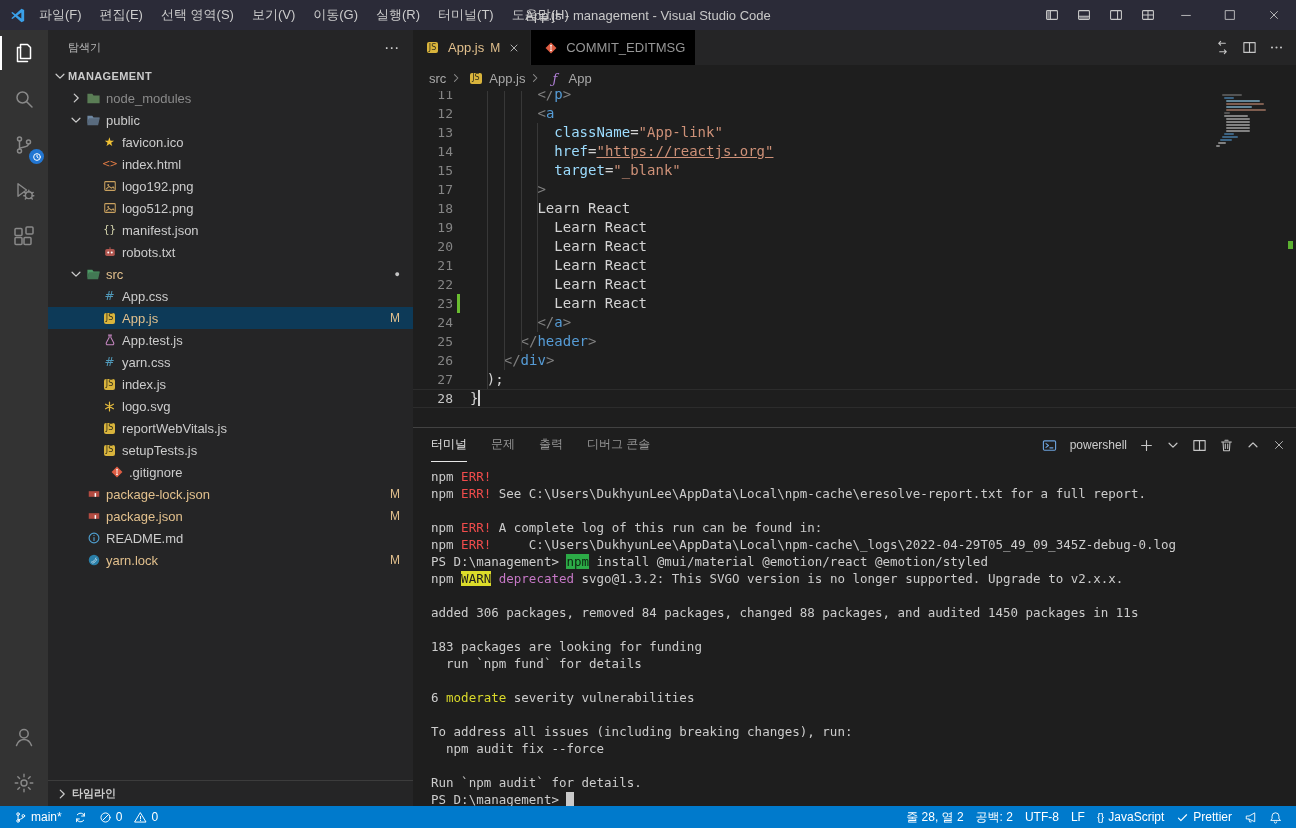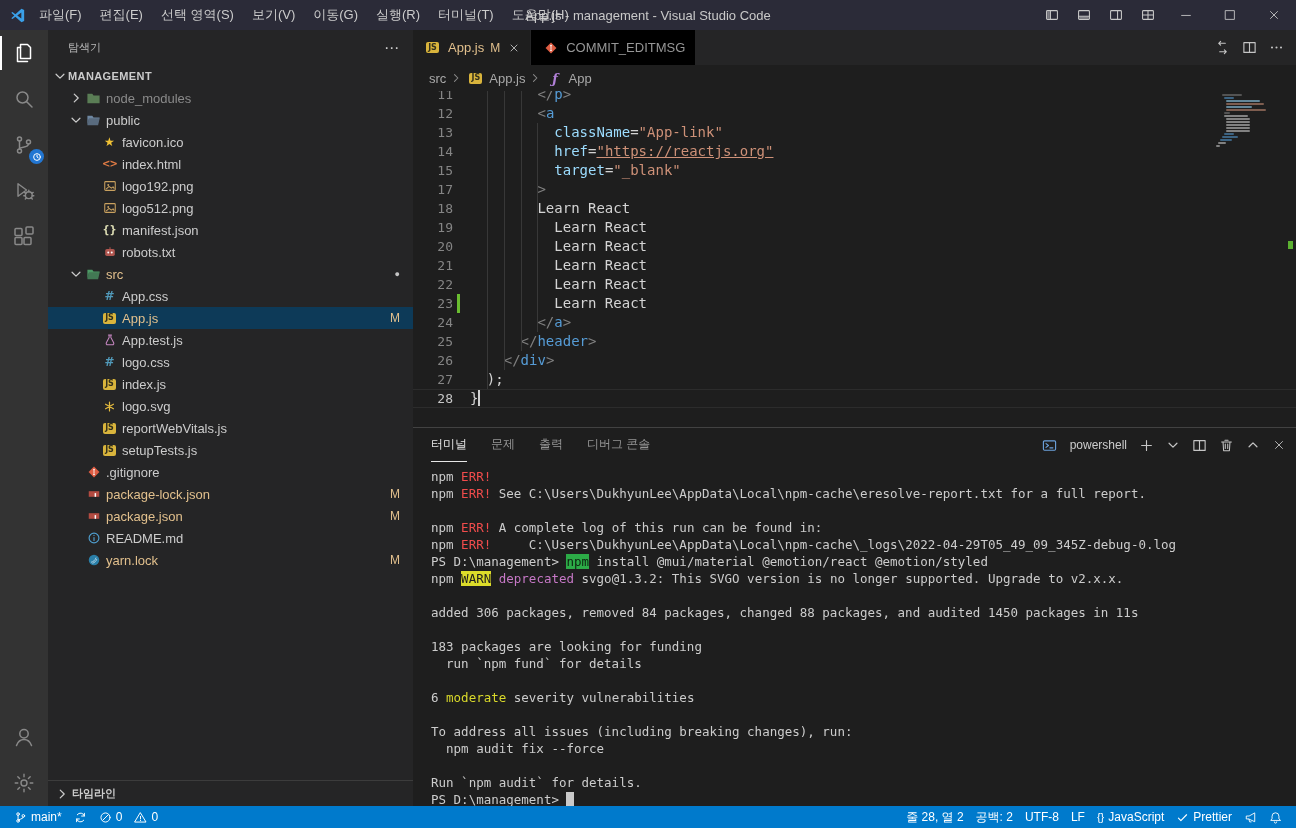--- a/index.html
+++ b/index.html
@@ -98,21 +98,21 @@
   .t-c{background:#2cab47;color:#0d2410}
   .t-y{color:#d9d92a}
   .t-cur{background:#c9c9c9;color:transparent}
 
   
   .statusbar{height:22px;background:#007acc;display:flex;align-items:center;color:#ffffff;font-size:12px;justify-content:space-between;padding:8px 8px}
   .st-group{display:flex;align-items:center;height:100%}
   .st-item{display:flex;align-items:center;gap:4px;padding:0 6px;height:100%;cursor:pointer}
 
   
-  .fi{font-family:"DejaVu Sans",sans-serif;font-weight:700;line-height:1}
+  .fi{font-family:"DejaVu Sans",sans-serif;font-weight:400;line-height:1}
   .fi-js{background:#d9b43c;color:#33301c;font-size:8px;padding:1.5px 2px;border-radius:2px}
   .fi-css{color:#519aba;font-size:12px}
   .fi-star{color:#f2c335;font-size:12px}
   .fi-html{color:#e07b45;font-size:10px;letter-spacing:-1px}
   .fi-braces{color:#d8d8b0;font-size:10px}
   .fi-fn{color:#b180d7;font-size:13px;font-style:italic;font-family:"DejaVu Serif",serif}
 </style>
 </head>
 <body>
 
@@ -386,21 +386,21 @@
               <path d="M6.2 2.2h3.6M7 2.2v3L3.8 11.2a1.5 1.5 0 0 0 1.4 2.2h5.6a1.5 1.5 0 0 0 1.4-2.2L9 5.2v-3"></path>
             </svg>
           </span>
           <span class="tlabel">App.test.js</span>
         </div>
         <div class="trow" style="padding-left: 36px;">
           <span class="chev"></span>
           <span class="fico">
             <span class="fi fi-css">#</span>
           </span>
-          <span class="tlabel">logo.css</span>
+          <span class="tlabel">yarn.css</span>
         </div>
         <div class="trow" style="padding-left: 36px;">
           <span class="chev"></span>
           <span class="fico">
             <span class="fi fi-js">JS</span>
           </span>
           <span class="tlabel">index.js</span>
         </div>
         <div class="trow" style="padding-left: 36px;">
           <span class="chev"></span>
@@ -418,21 +418,21 @@
           </span>
           <span class="tlabel">reportWebVitals.js</span>
         </div>
         <div class="trow" style="padding-left: 36px;">
           <span class="chev"></span>
           <span class="fico">
             <span class="fi fi-js">JS</span>
           </span>
           <span class="tlabel">setupTests.js</span>
         </div>
-        <div class="trow" style="padding-left: 20px;">
+        <div class="trow" style=" margin-left: 43px;">
           <span class="chev"></span>
           <span class="fico">
             <svg viewBox="0 0 16 16" width="14" height="14">
               <path d="M8 1.8 14.2 8 8 14.2 1.8 8z" fill="#de5d43"></path>
               <circle cx="8" cy="5.4" r="1" fill="#fff"></circle>
               <circle cx="8" cy="10.6" r="1" fill="#fff"></circle>
               <path d="M8 6.4v3.2" stroke="#fff" stroke-width="1"></path>
             </svg>
           </span>
           <span class="tlabel">.gitignore</span>

